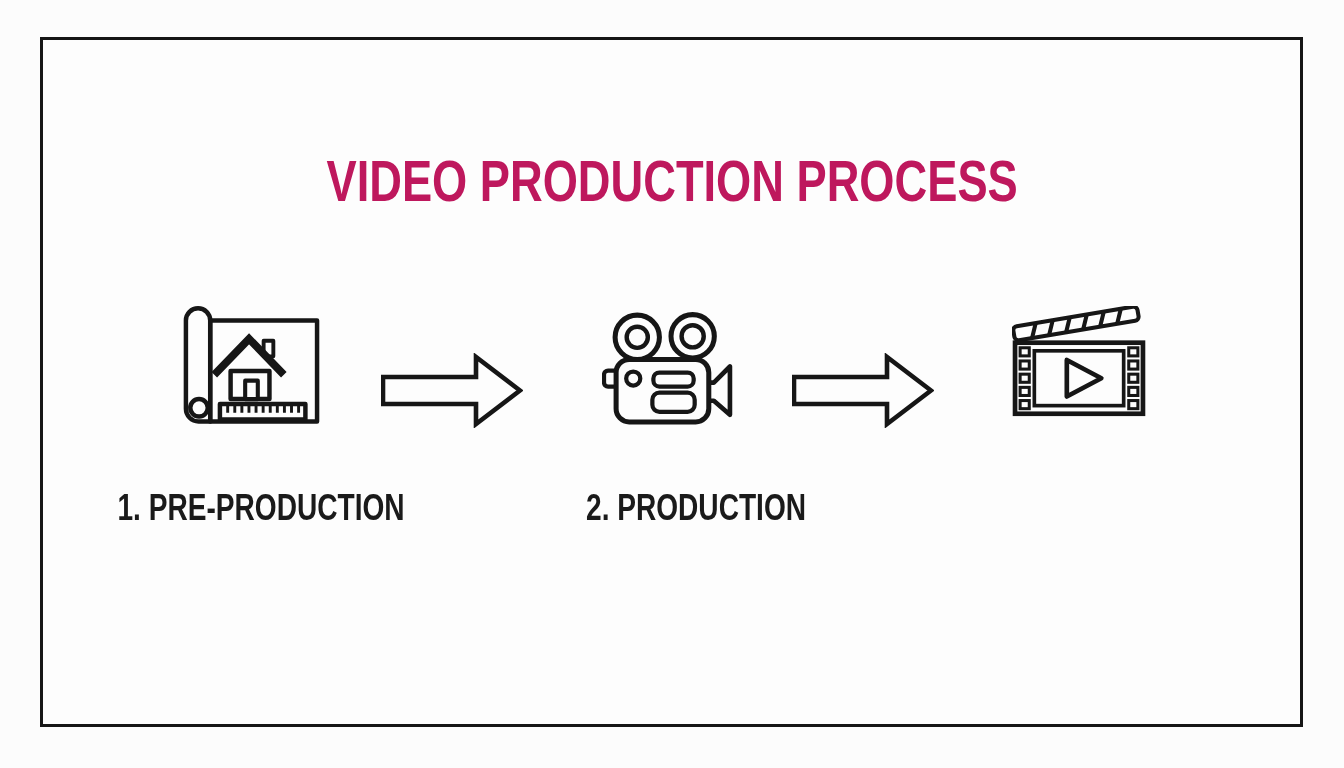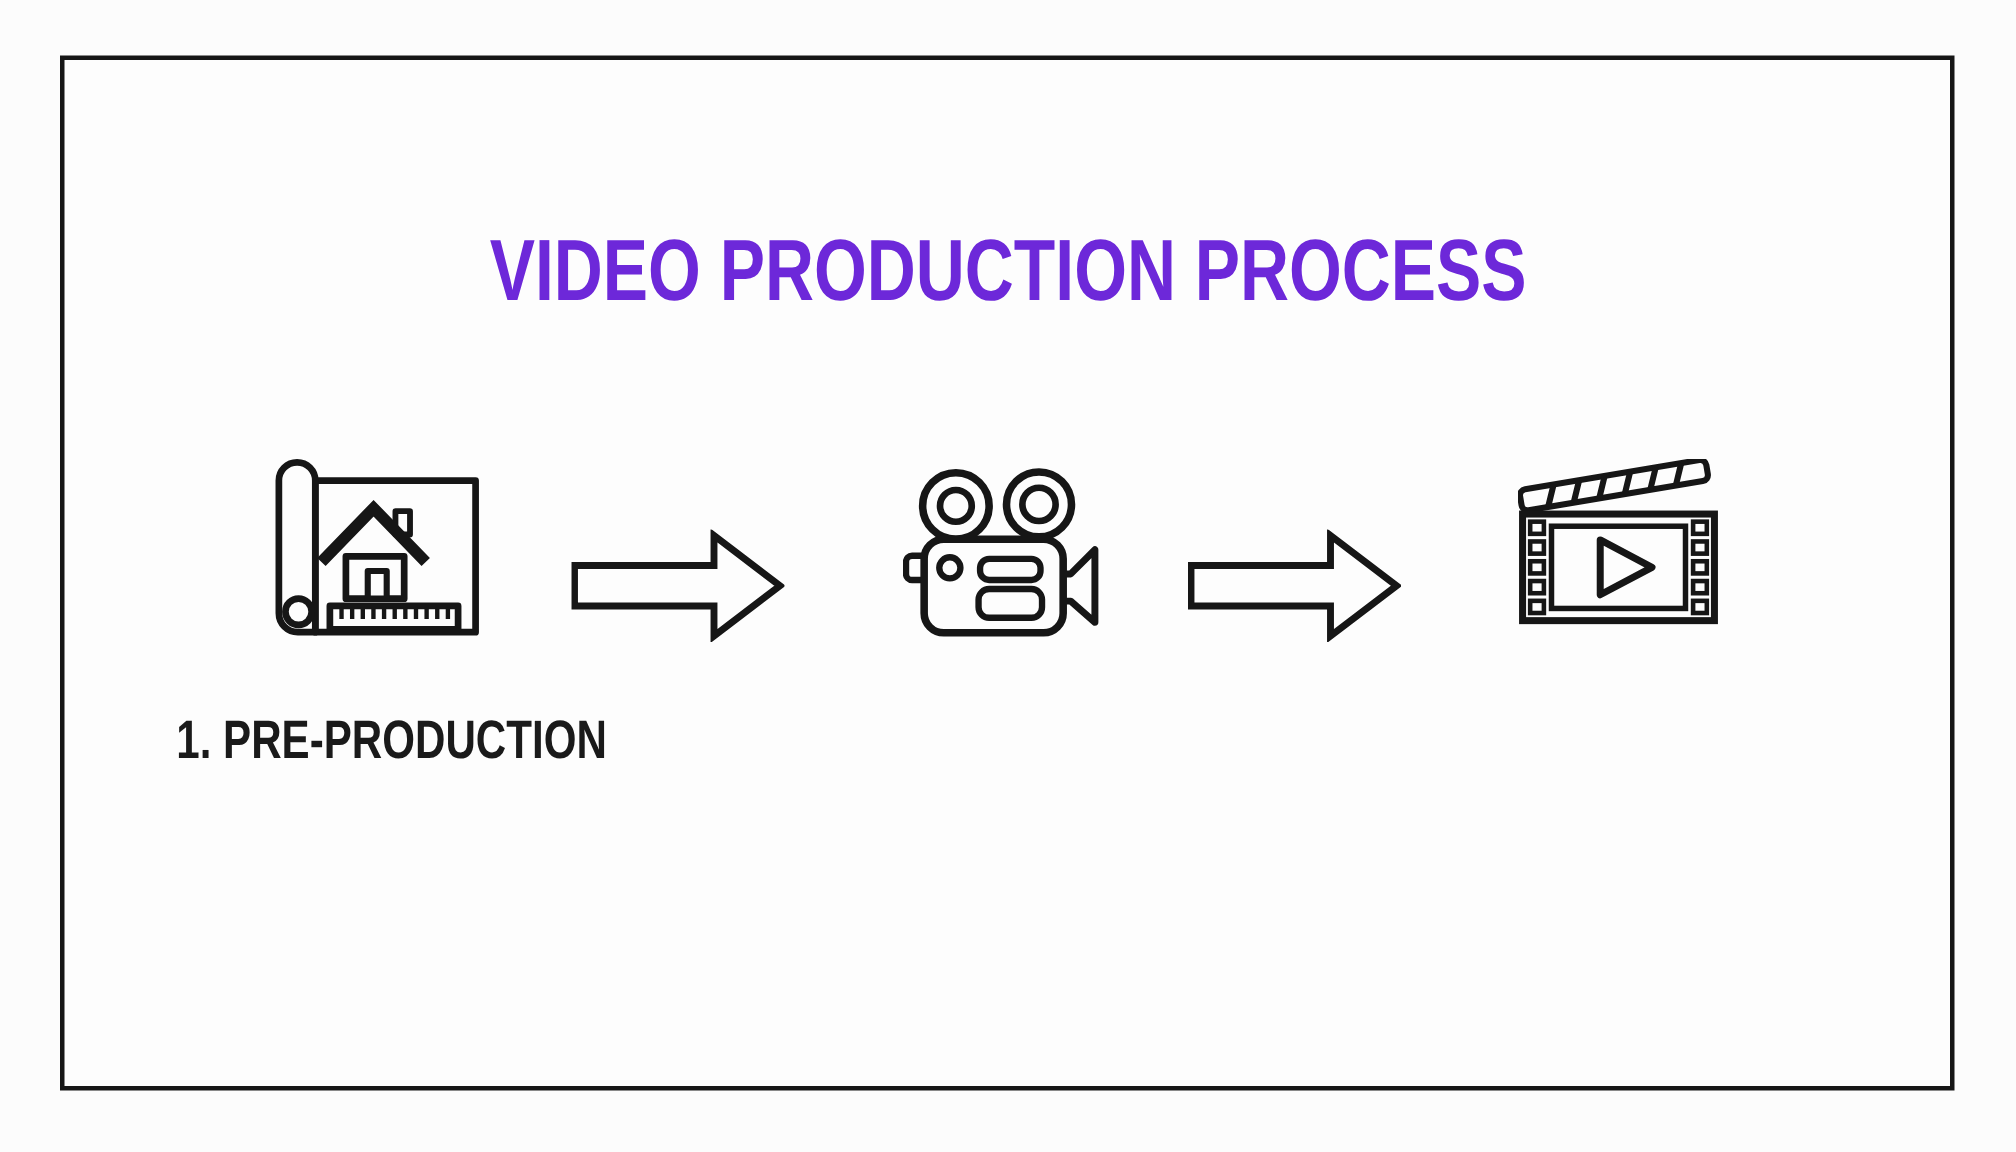--- a/index.html
+++ b/index.html
@@ -26,41 +26,42 @@
     background: #fdfdfd;
   }
   .title {
     position: absolute;
     left: 0;
     top: 152px;
     width: 1344px;
     text-align: center;
     font-size: 58px;
     font-weight: 700;
-    color: #6d28d9;
+    color: #be185d;
     letter-spacing: 0px;
     line-height: 58px;
     white-space: nowrap;
   }
   .title-inner {
     display: inline-block;
     transform: scaleX(0.78);
     transform-origin: 50% 50%;
   }
   .icon-box { position: absolute; }
   .icon-box svg { display: block; }
   .step-label {
     position: absolute;
     width: 340px;
     text-align: right;
     font-size: 36px;
     font-weight: 700;
     color: #1a1a1a;
     line-height: 38px;
     white-space: nowrap;
+    margin-top: 15px;
   }
   .step-label span {
     display: inline-block;
     transform: scaleX(0.78);
     transform-origin: 50% 50%;
   }
   .lbl-1 { left: 77px;  top: 474px; }
   .lbl-2 { left: 497px; top: 474px; }
   .lbl-3 { left: 911px; top: 474px; }
   .ic-blueprint { left: 178px;  top: 300px; }
@@ -167,14 +168,17 @@
         <rect x="115" y="93" width="9" height="8"></rect>
       </g>
 
       <path d="M54 53 L88 71 L54 89 Z" fill="none" stroke="#161616" stroke-width="4.6" stroke-linejoin="round"></path>
     </svg>
   </div>
 
   <div class="step-label lbl-1">
     <span>1. PRE-PRODUCTION</span>
   </div>
+  <div class="step-label lbl-2">
+    <span>2. PRODUCTION</span>
+  </div>
 
 </div>
 
 </body></html>

